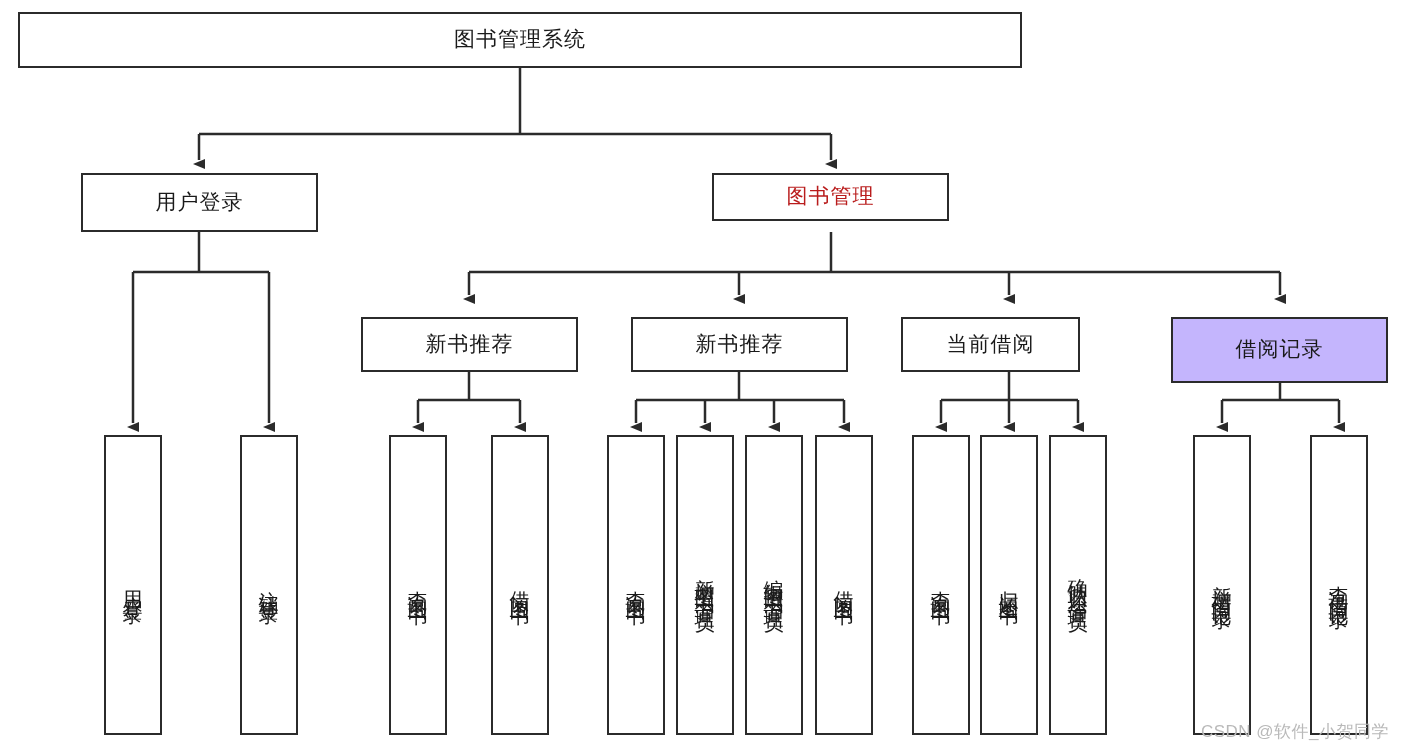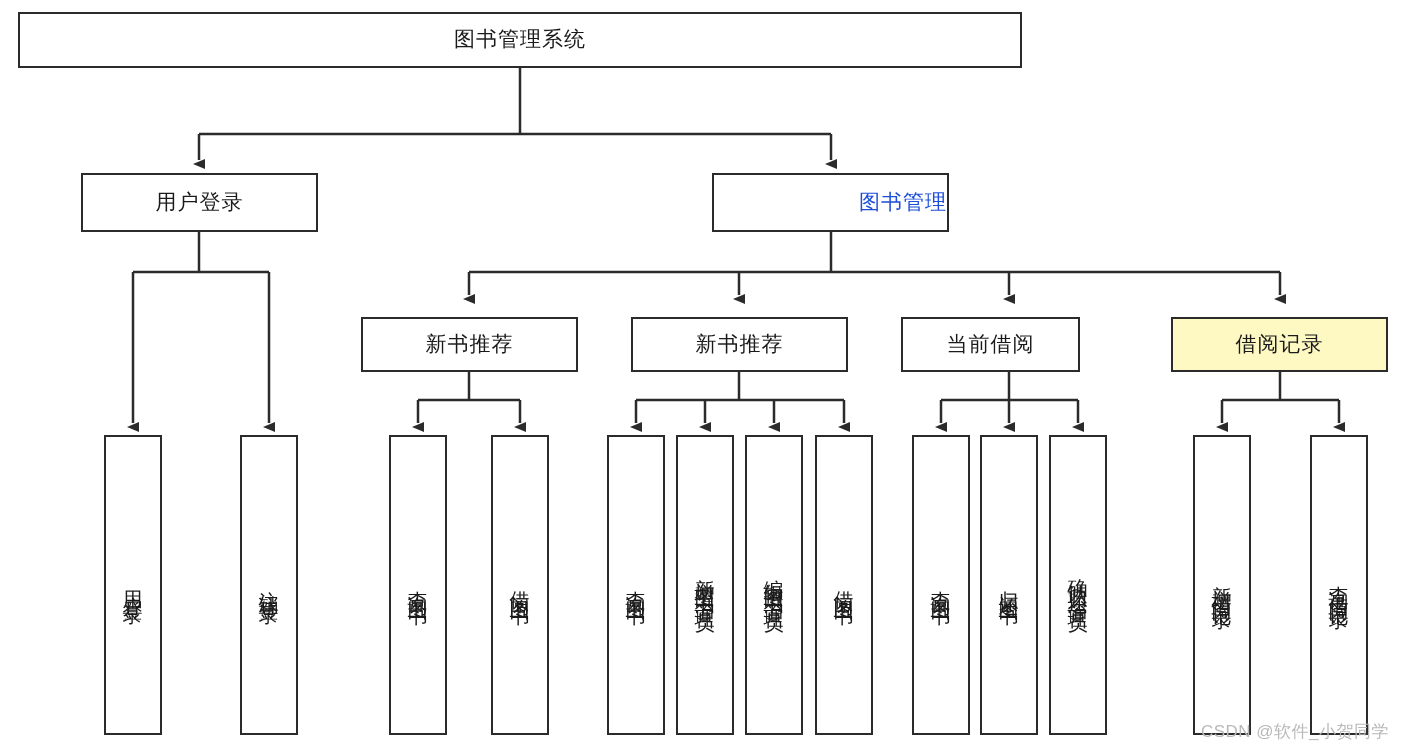--- a/index.html
+++ b/index.html
@@ -129,34 +129,34 @@
     </g>
   </svg>
 
   <div class="node-box horiz" style="left: 18px; top: 12px; width: 1004px; height: 56px; border-color: rgb(43, 43, 43); background: rgb(255, 255, 255); color: rgb(26, 26, 26);">
     <span class="label">图书管理系统</span>
   </div>
 
   <div class="node-box horiz" style="left: 81px; top: 173px; width: 237px; height: 59px; border-color: rgb(43, 43, 43); background: rgb(255, 255, 255); color: rgb(26, 26, 26);">
     <span class="label">用户登录</span>
   </div>
-  <div class="node-box horiz" style="left: 712px; top: 173px; width: 237px; height: 59px; border-color: rgb(43, 43, 43); background: rgb(255, 255, 255); color: #1d4ed8; justify-content: flex-end;">
+  <div class="node-box horiz" style="left: 712px; top: 173px; width: 237px; height: 48px; border-color: rgb(43, 43, 43); background: rgb(255, 255, 255); color: #b91c1c;">
     <span class="label">图书管理</span>
   </div>
 
   <div class="node-box horiz" style="left: 361px; top: 317px; width: 217px; height: 55px; border-color: rgb(43, 43, 43); background: rgb(255, 255, 255); color: rgb(26, 26, 26);">
     <span class="label">新书推荐</span>
   </div>
   <div class="node-box horiz" style="left: 631px; top: 317px; width: 217px; height: 55px; border-color: rgb(43, 43, 43); background: rgb(255, 255, 255); color: rgb(26, 26, 26);">
     <span class="label">新书推荐</span>
   </div>
   <div class="node-box horiz" style="left: 901px; top: 317px; width: 179px; height: 55px; border-color: rgb(43, 43, 43); background: rgb(255, 255, 255); color: rgb(26, 26, 26);">
     <span class="label">当前借阅</span>
   </div>
-  <div class="node-box horiz" style="left: 1171px; top: 317px; width: 217px; height: 55px; border-color: rgb(43, 43, 43); background: #fef9c3; color: rgb(26, 26, 26);">
+  <div class="node-box horiz" style="left: 1171px; top: 317px; width: 217px; height: 66px; border-color: rgb(43, 43, 43); background: #c4b5fd; color: rgb(26, 26, 26);">
     <span class="label">借阅记录</span>
   </div>
 
   <div class="node-box vert" style="left: 104px; top: 435px; width: 58px; height: 300px; border-color: rgb(43, 43, 43); background: rgb(255, 255, 255); color: rgb(26, 26, 26);">
     <span class="label">用户登录</span>
   </div>
   <div class="node-box vert" style="left: 240px; top: 435px; width: 58px; height: 300px; border-color: rgb(43, 43, 43); background: rgb(255, 255, 255); color: rgb(26, 26, 26);">
     <span class="label">注销登录</span>
   </div>
 

